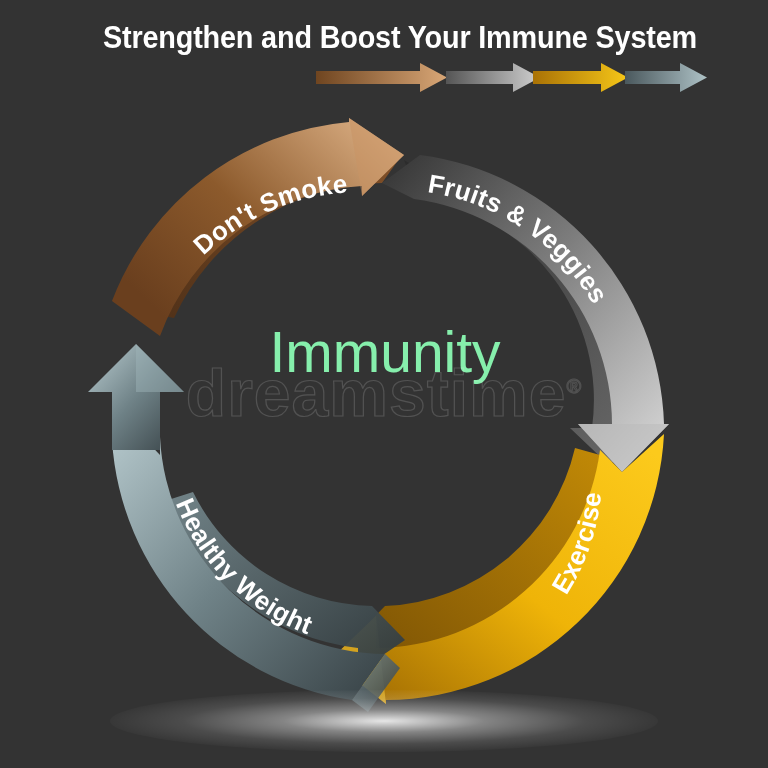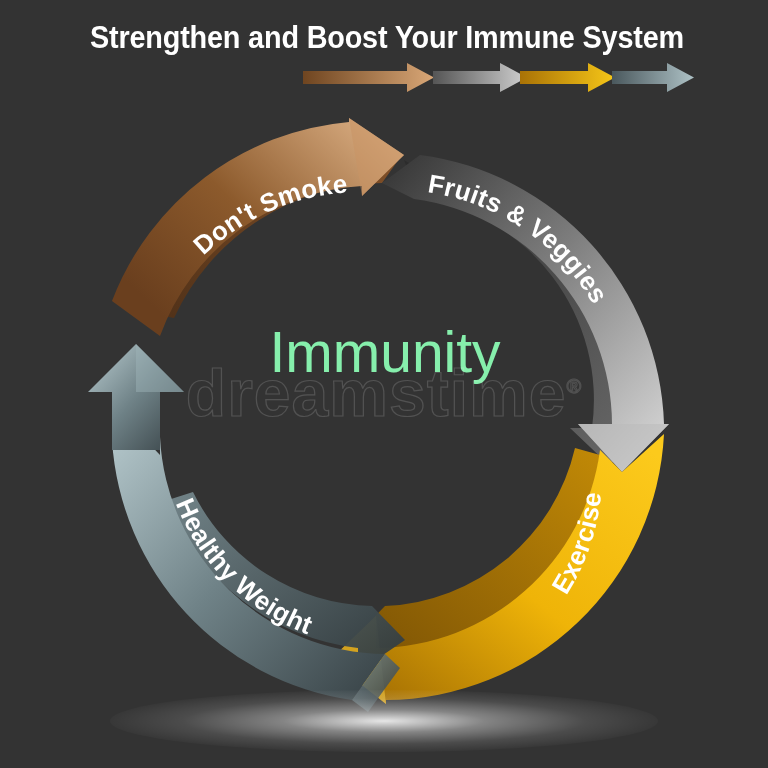--- a/index.html
+++ b/index.html
@@ -12,21 +12,21 @@
     width: 768px;
     height: 768px;
     background: #333333;
     overflow: hidden;
     font-family: "Liberation Sans", sans-serif;
   }
 
   
   #header {
     position: absolute;
-    top: 0; left: 3px;
+    top: 0; left: 16px;
     width: 712px;
     height: 110px;
   }
   #title {
     position: absolute;
     top: 20px;
     left: 0;
     width: 768px;
     text-align: center;
     color: #ffffff;

